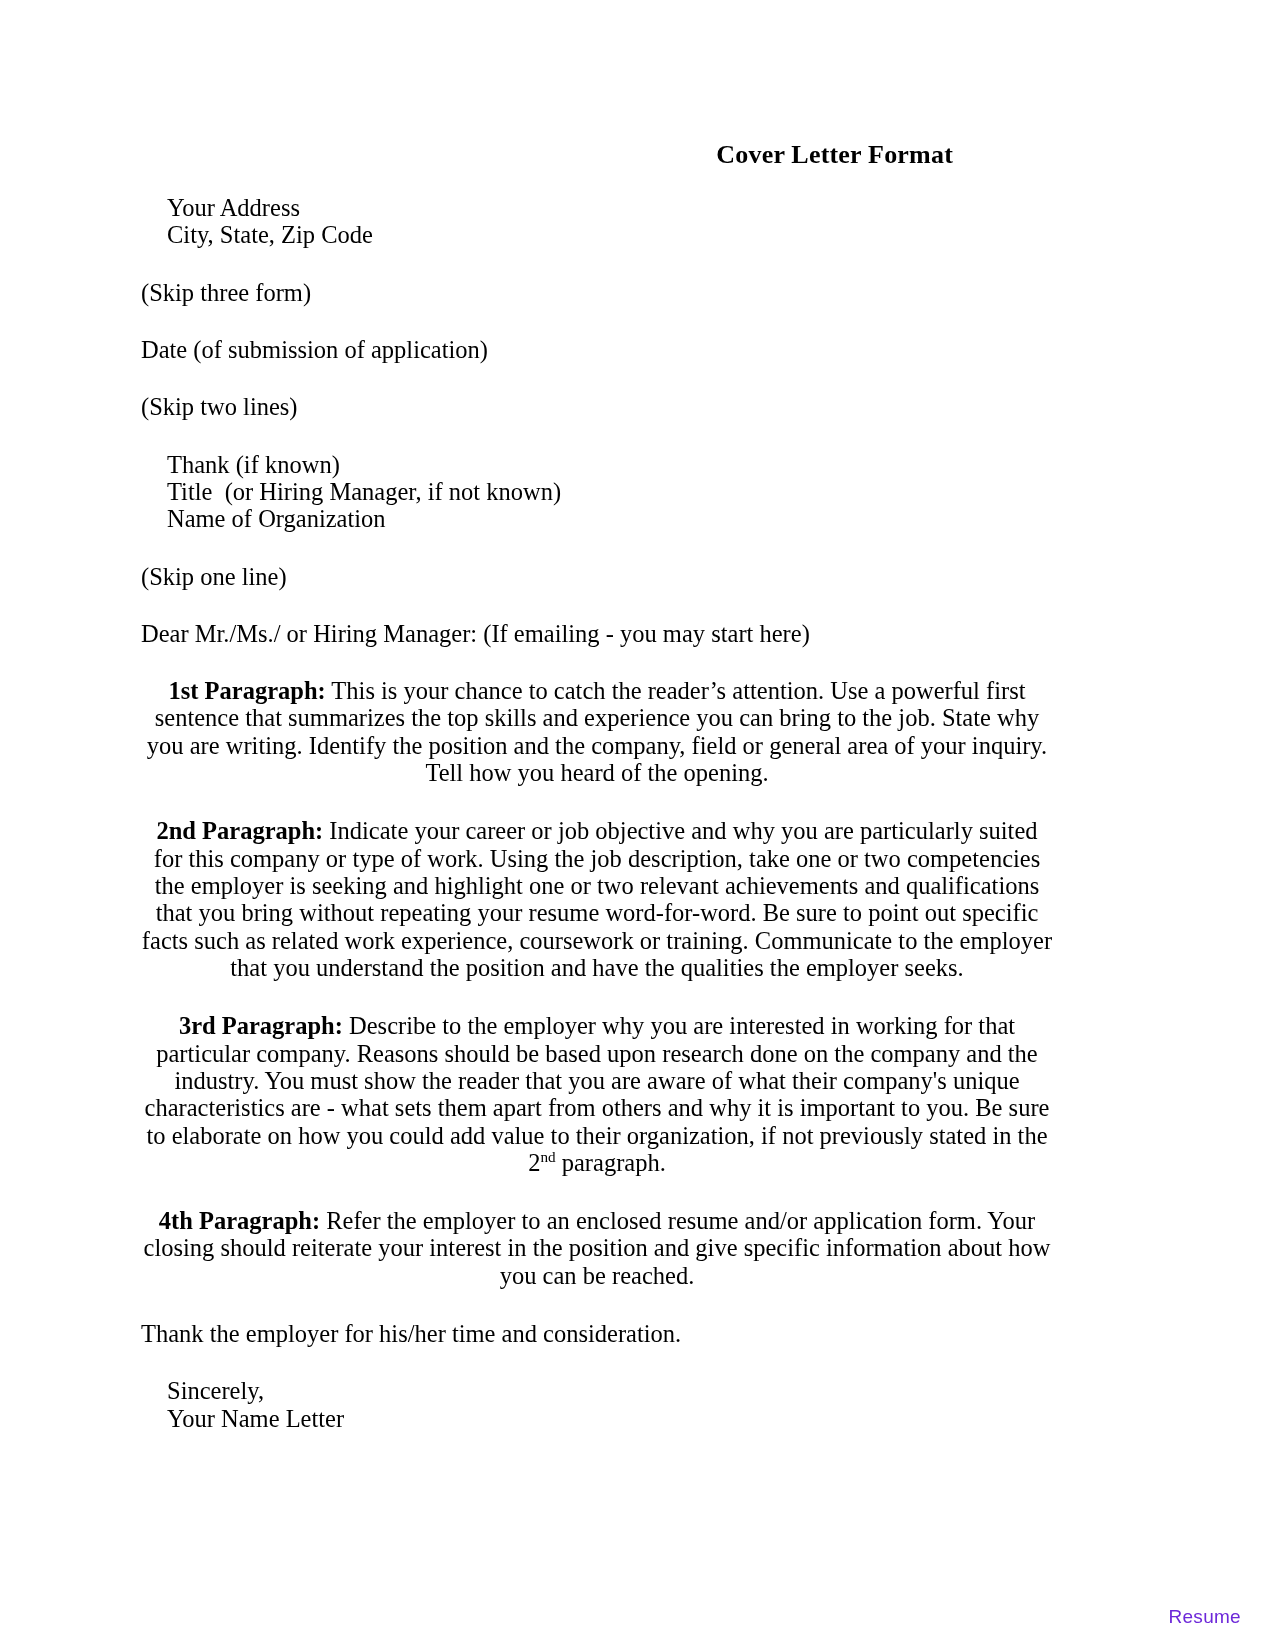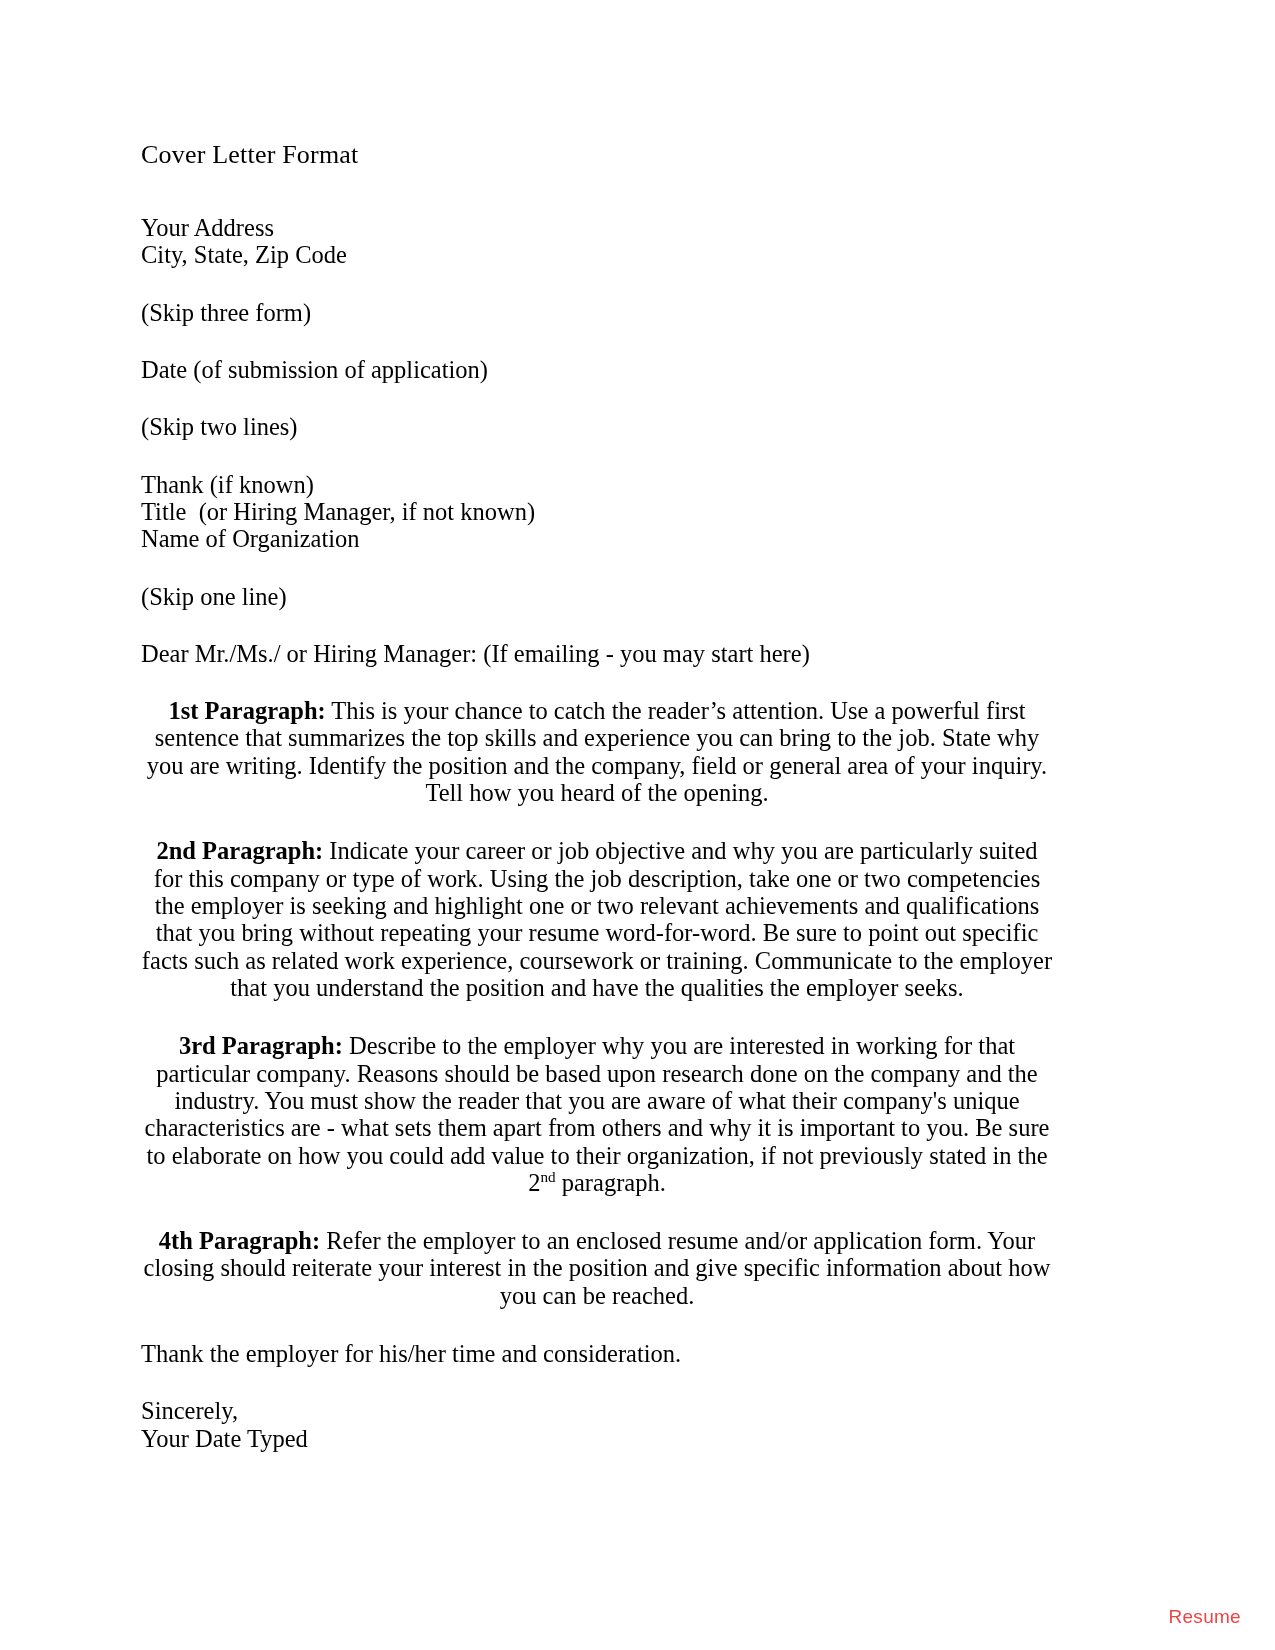--- a/index.html
+++ b/index.html
@@ -22,24 +22,24 @@
 
   .sheet {
     position: absolute;
     left: 141px;
     top: 140px;
     width: 912px;
   }
 
   .doc-title {
     font-size: 26px;
-    font-weight: normal;
-    text-align: left;
+    font-weight: bold;
+    text-align: right;
     letter-spacing: 0.2px;
-    margin: 0 0 44px 0;
+    margin: 0 0 24px 0;
     padding-right: 100px;
   }
 
   .block {
     font-size: 24.5px;
     line-height: 1.115;
     margin: 0 0 30px 0;
     text-align: left;
   }
 
@@ -50,35 +50,36 @@
     text-align: center;
   }
 
   .para .lead {
     font-weight: bold;
   }
 
   .line {
     display: block;
     white-space: pre-wrap;
+    margin-left: 26px;
   }
 
   sup {
     font-size: 0.62em;
     vertical-align: super;
     line-height: 0;
   }
 
   .footer-mark {
     position: absolute;
     right: 34px;
     bottom: 22px;
     font-family: "Liberation Sans", "DejaVu Sans", sans-serif;
     font-size: 19px;
-    color: #ef4444;
+    color: #6d28d9;
     letter-spacing: 0.3px;
   }
 </style>
 </head>
 <body>
 
 <div class="page">
   <div class="sheet">
 
     <div class="doc-title">Cover Letter Format</div>
@@ -109,19 +110,19 @@
     <p class="para"><span class="lead">2nd Paragraph:</span><span> Indicate your career or job objective and why you are particularly suited for this company or type of work. Using the job description, take one or two competencies the employer is seeking and highlight one or two relevant achievements and qualifications that you bring without repeating your resume word-for-word. Be sure to point out specific facts such as related work experience, coursework or training. Communicate to the employer that you understand the position and have the qualities the employer seeks.</span></p>
 
     <p class="para"><span class="lead">3rd Paragraph:</span><span> Describe to the employer why you are interested in working for that particular company. Reasons should be based upon research done on the company and the industry. You must show the reader that you are aware of what their company's unique characteristics are - what sets them apart from others and why it is important to you. Be sure to elaborate on how you could add value to their organization, if not previously stated in the 2</span><sup>nd</sup><span> paragraph.</span></p>
 
     <p class="para"><span class="lead">4th Paragraph:</span><span> Refer the employer to an enclosed resume and/or application form. Your closing should reiterate your interest in the position and give specific information about how you can be reached.</span></p>
 
     <div class="block">Thank the employer for his/her time and consideration.</div>
 
     <div class="block">
       <span class="line">Sincerely,</span>
-      <span class="line">Your Date Typed</span>
+      <span class="line">Your Name Letter</span>
     </div>
 
   </div>
 
   <div class="footer-mark">Resume</div>
 </div>
 
 </body></html>

